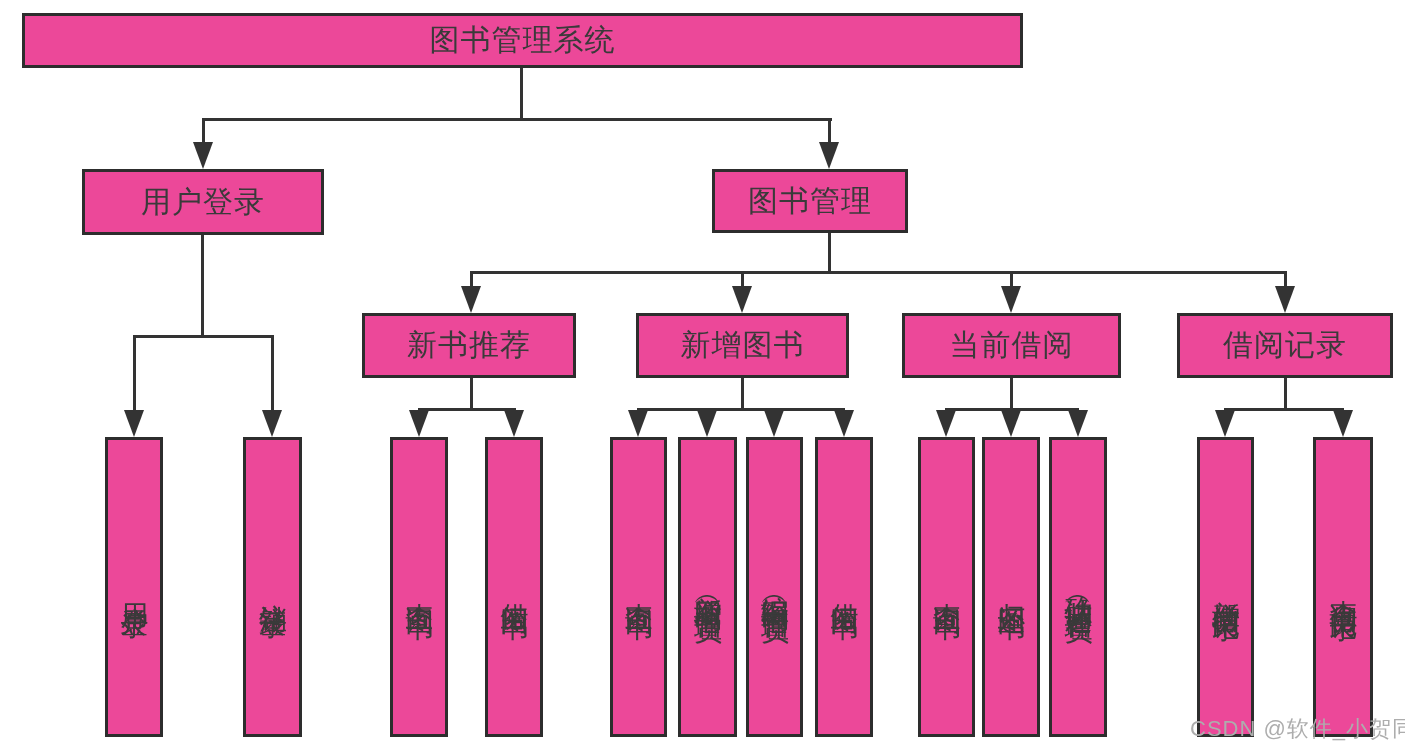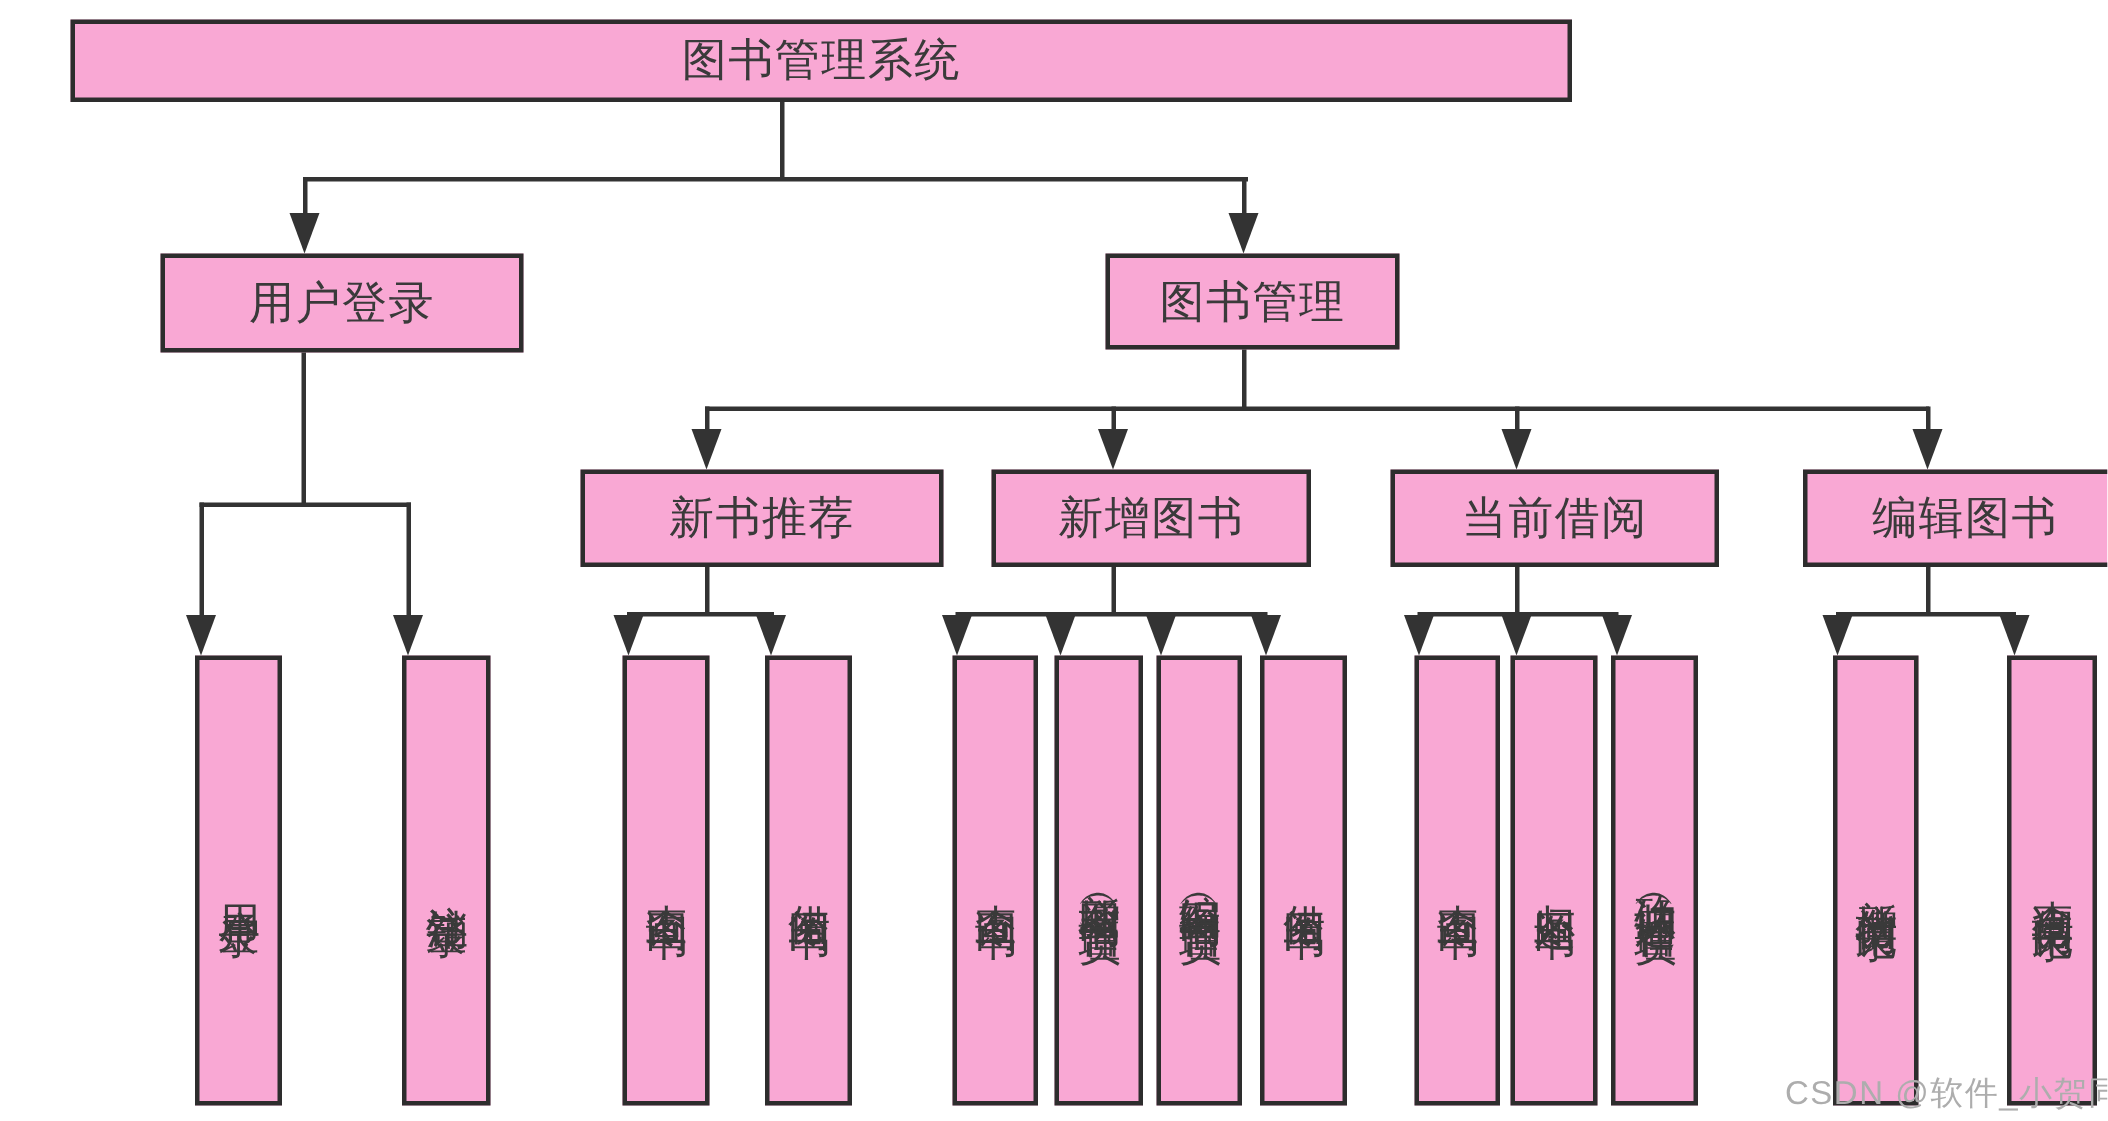--- a/index.html
+++ b/index.html
@@ -7,27 +7,26 @@
     position:relative;
     width:1405px;height:747px;
     background:var(--background,#ffffff);
     font-family:"Liberation Sans","DejaVu Sans",sans-serif;
     overflow:hidden;
   }
   .node{
     position:absolute;
     box-sizing:border-box;
     border:3px solid var(--box-border,#2d2d2d);
-    background:#f9a8d4;
+    background:#ec4899;
     display:flex;align-items:center;justify-content:center;
     color:var(--text,#3a3a3a);
     font-size:30px;
     letter-spacing:1px;
     white-space:nowrap;
-    margin-left:25px;
   }
   .vnode{font-size:28px;letter-spacing:0;}
   .vnode .vt{
     writing-mode:vertical-lr;
     text-orientation:upright;
     line-height:1;
     letter-spacing:3px;
     white-space:pre;
   }
   .vline{position:absolute;width:3px;background:var(--line,#333333);}
@@ -52,27 +51,27 @@
 <body>
 
 <div id="canvas">
 
   <div class="node" style="left:22px;top:13px;width:1001px;height:55px;">图书管理系统</div>
 
   <div class="node" style="left:82px;top:169px;width:242px;height:66px;">用户登录</div>
 
   <div class="node" style="left:712px;top:169px;width:196px;height:64px;">图书管理</div>
 
-  <div class="node" style="left:362px;top:313px;width:242px;height:65px;">新书推荐</div>
+  <div class="node" style="left:362px;top:313px;width:214px;height:65px;">新书推荐</div>
 
   <div class="node" style="left:636px;top:313px;width:213px;height:65px;">新增图书</div>
 
   <div class="node" style="left:902px;top:313px;width:219px;height:65px;">当前借阅</div>
 
-  <div class="node" style="left:1177px;top:313px;width:216px;height:65px;">编辑图书</div>
+  <div class="node" style="left:1177px;top:313px;width:216px;height:65px;">借阅记录</div>
 
   <div class="node vnode" style="left:105px;top:437px;width:58px;height:300px;">
     <span class="vt">用户登录</span>
   </div>
 
   <div class="node vnode" style="left:243px;top:437px;width:59px;height:300px;">
     <span class="vt">注销登录</span>
   </div>
 
   <div class="node vnode" style="left:390px;top:437px;width:58px;height:300px;">

